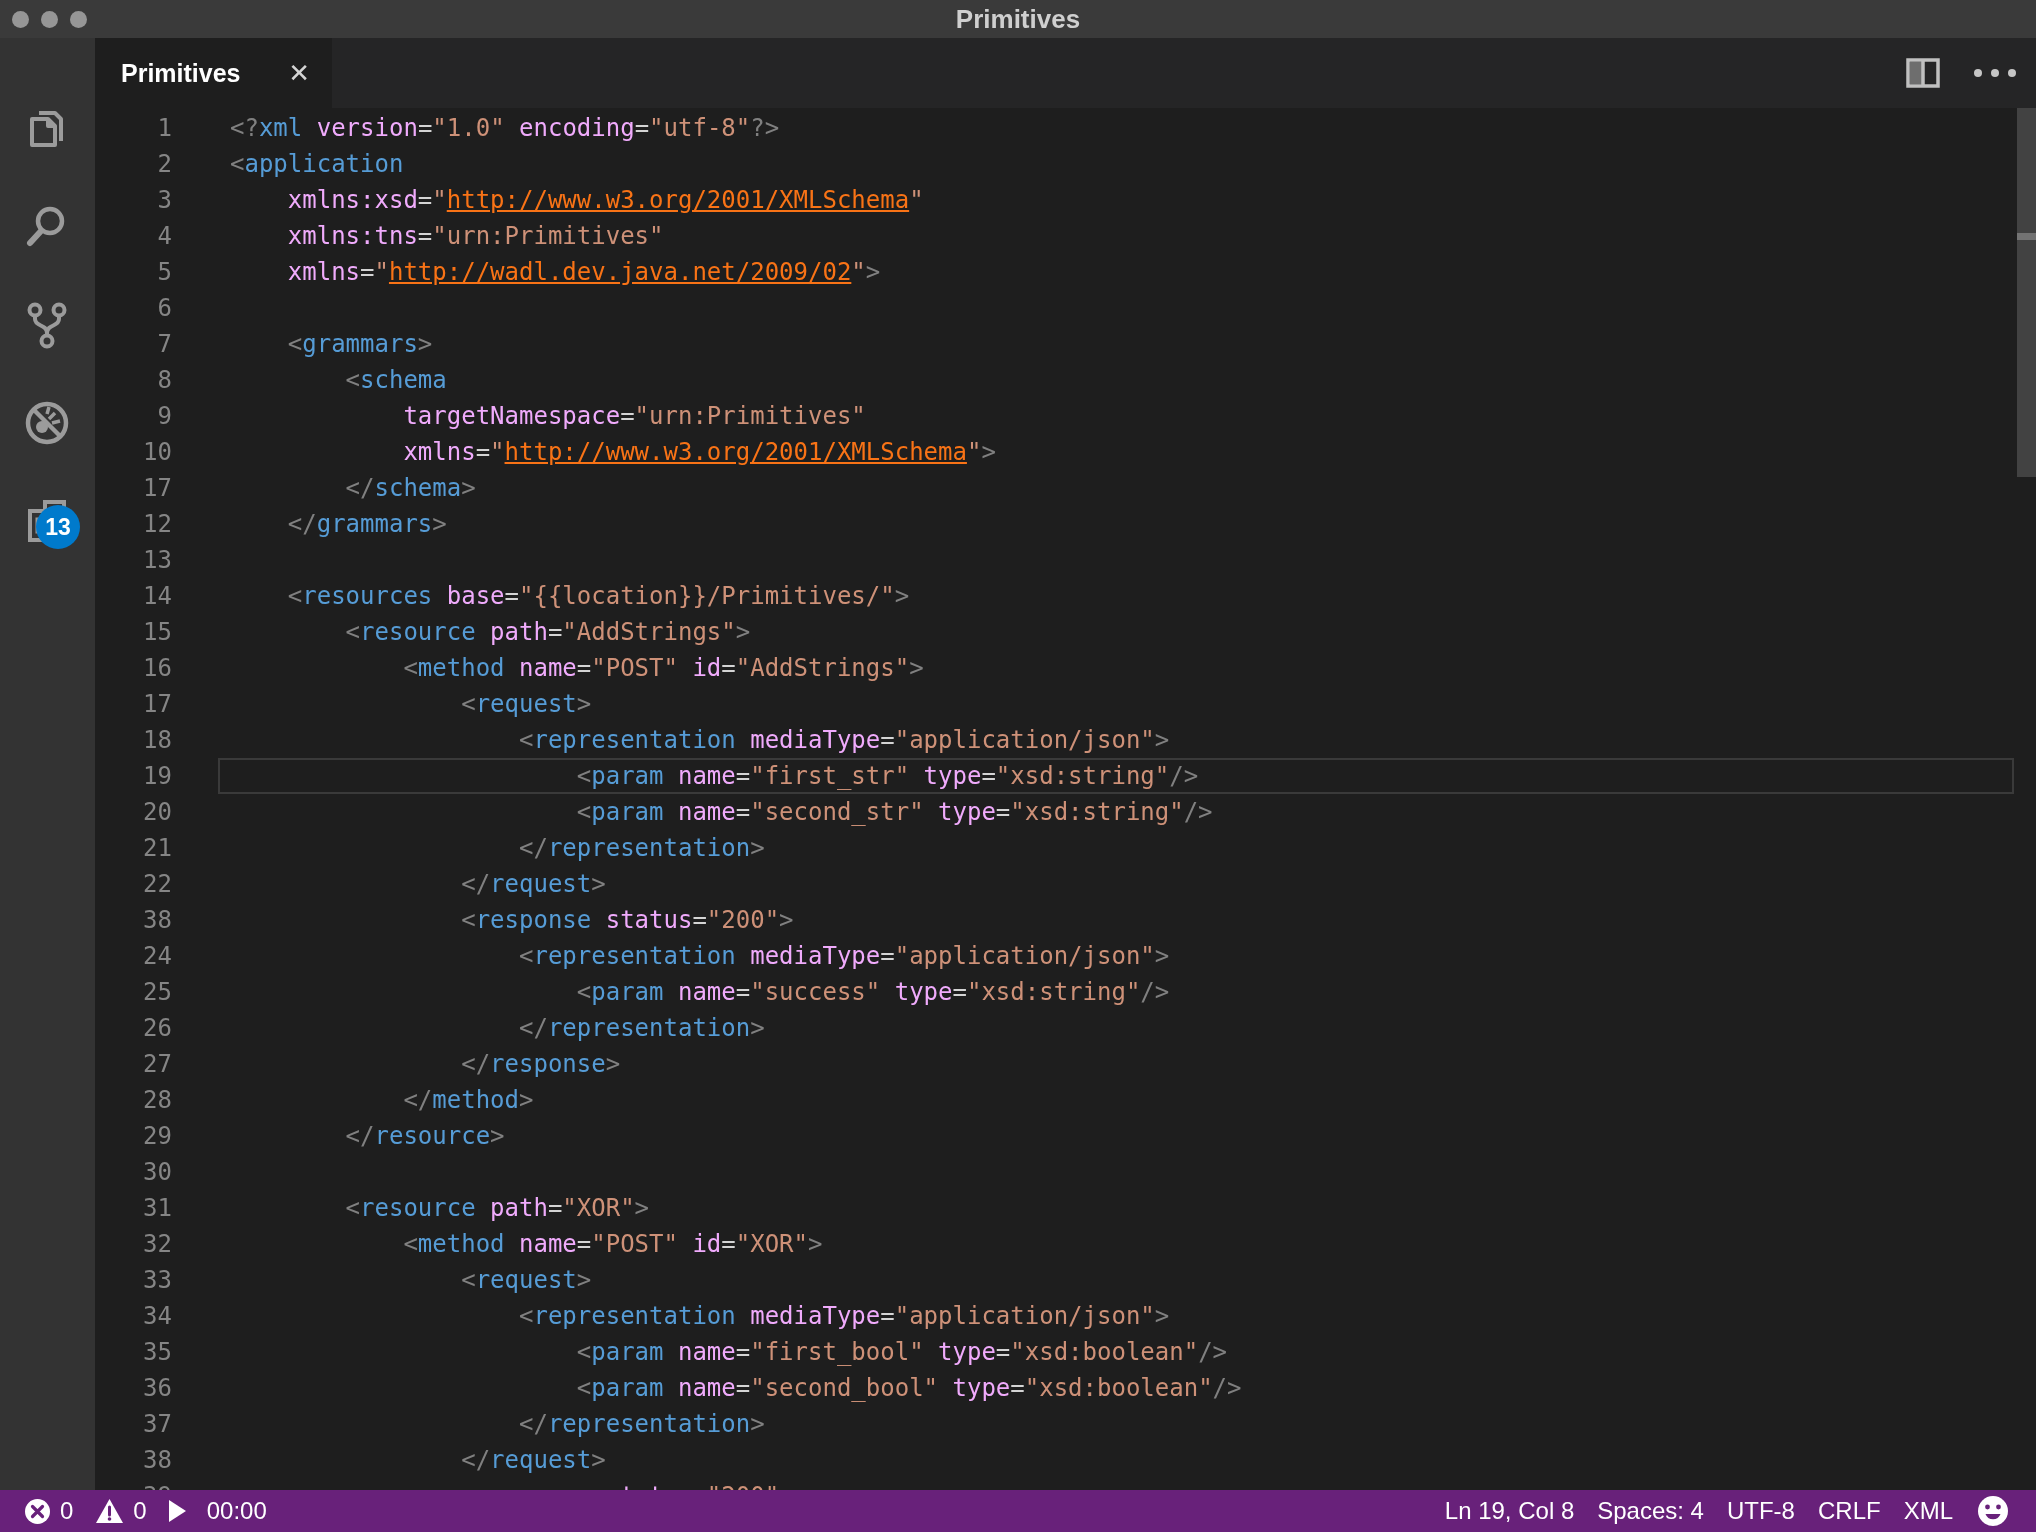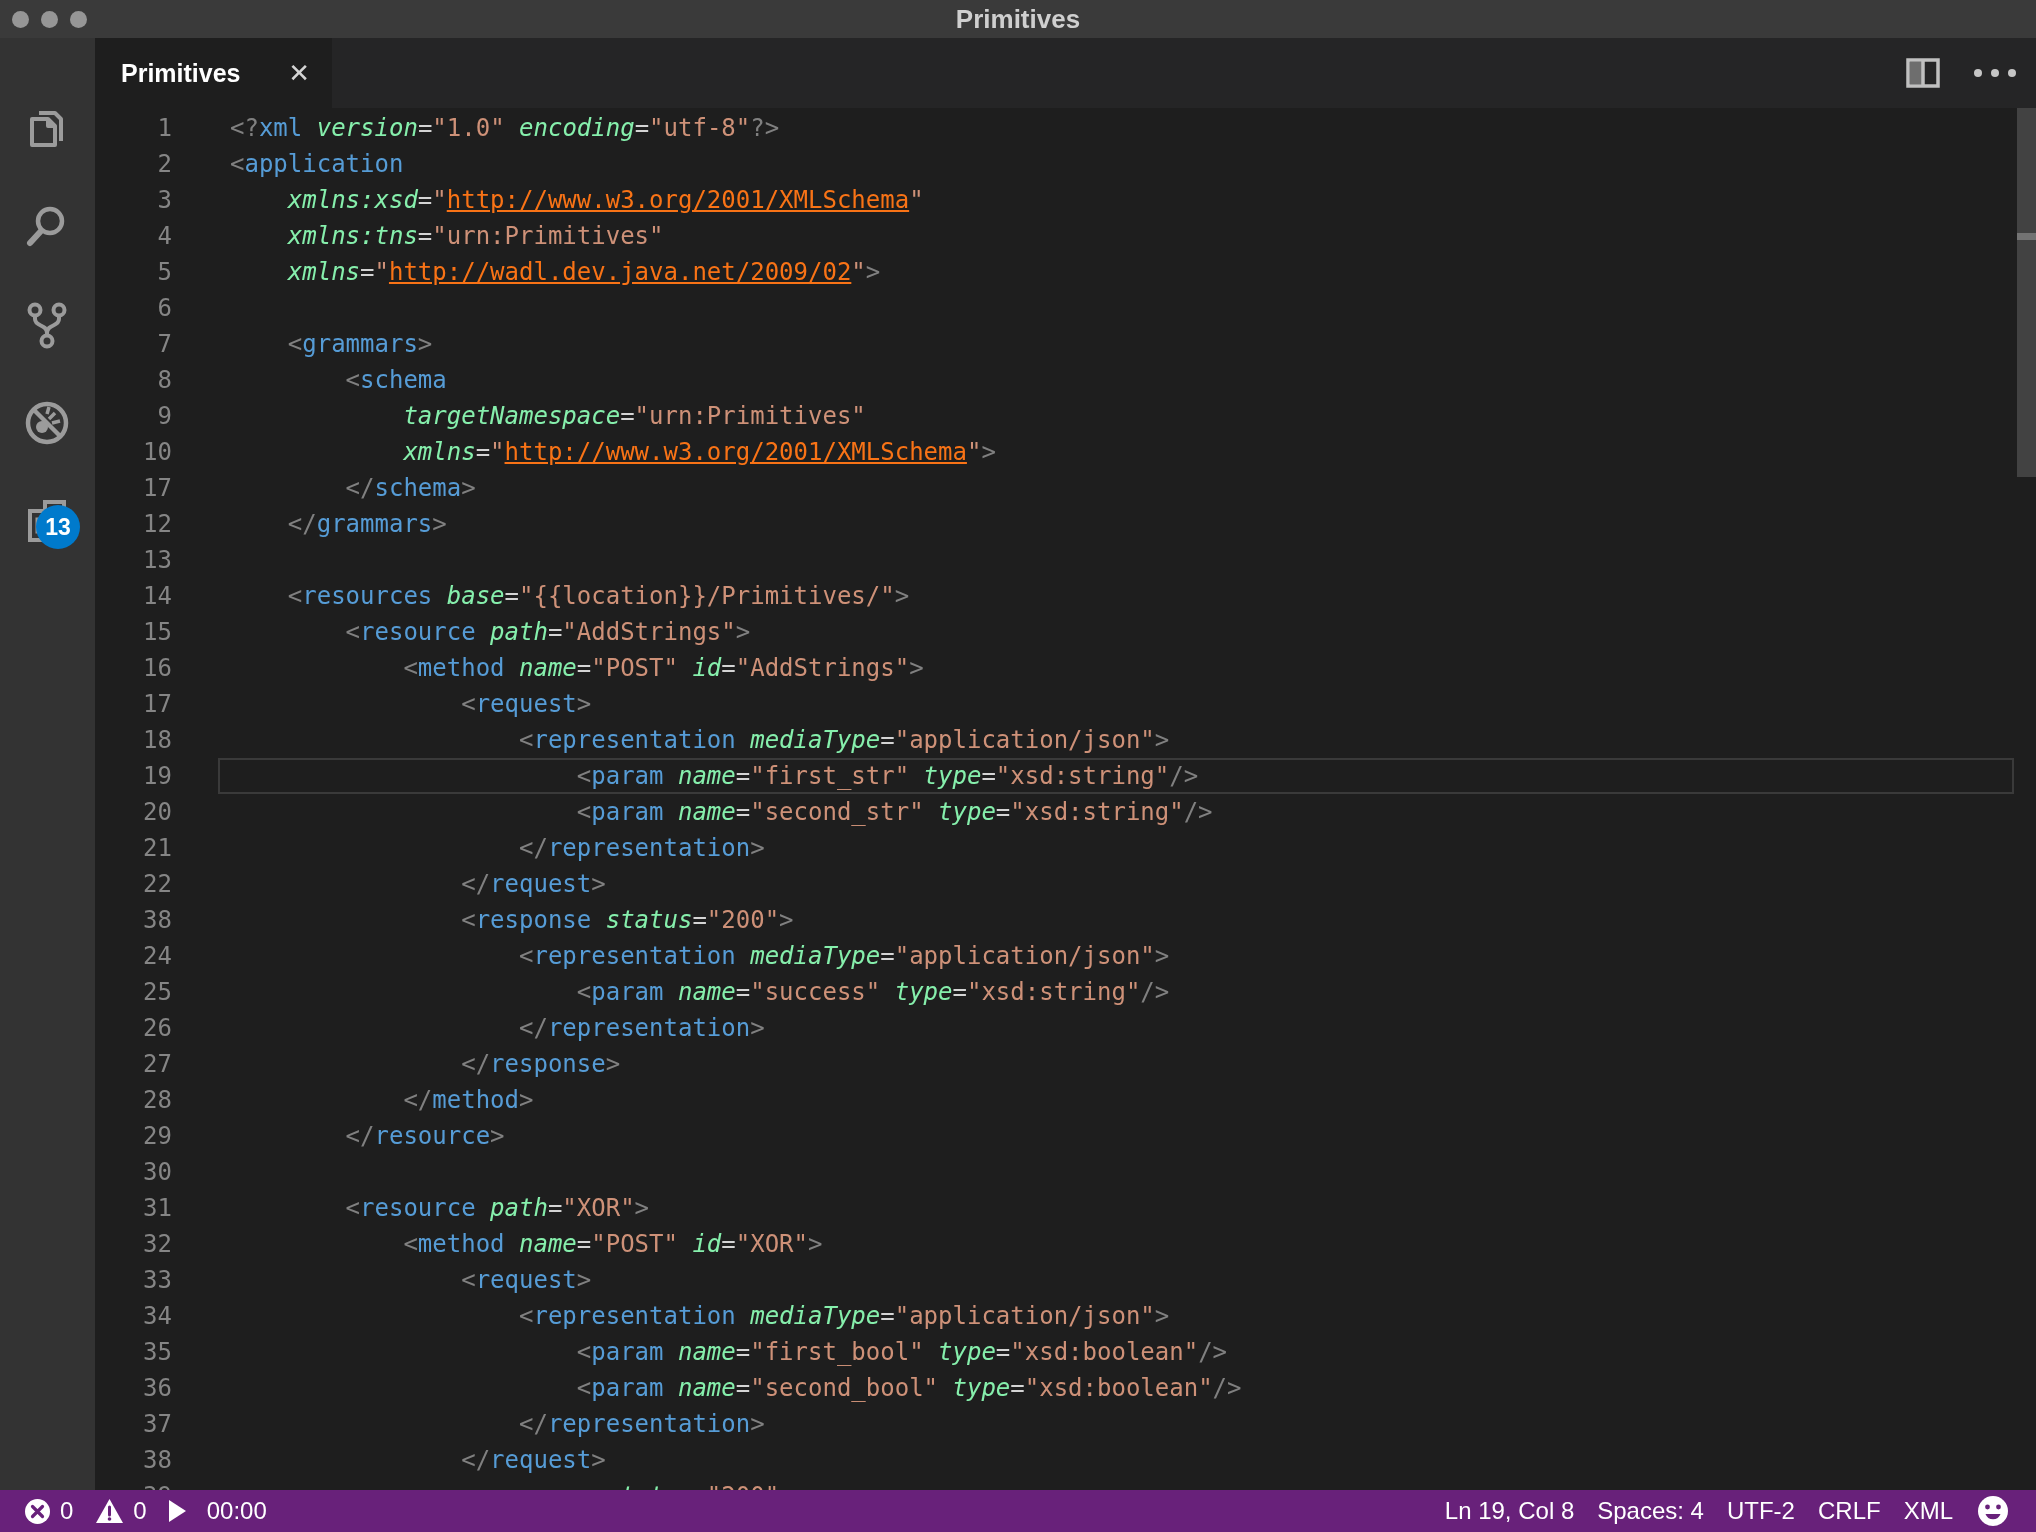--- a/index.html
+++ b/index.html
@@ -37,21 +37,21 @@
   .dots i{width:8px;height:8px;border-radius:50%;background:#c5c5c5;display:block;}
   
   .editor{position:absolute;left:95px;top:108px;width:1941px;height:1382px;background:#1e1e1e;overflow:hidden;}
   .code-lines{position:absolute;left:0;top:2px;width:100%;}
   .code-line{display:flex;height:36px;line-height:36px;white-space:pre;
     font-family:"DejaVu Sans Mono",monospace;font-size:24px;}
   .ln{width:77px;flex:none;text-align:right;color:#858585;}
   .code{padding-left:58px;}
   .tk-p{color:#808080;}
   .tk-tag{color:#569cd6;}
-  .tk-attr{color:#86efac;font-style:italic;}
+  .tk-attr{color:#f0abfc;}
   .tk-str{color:#ce9178;}
   .tk-link{color:#f97316;text-decoration:underline;}
   .tk-eq{color:#d4d4d4;}
   .tk-plain{color:#d4d4d4;}
   .cursor-line-box{
     position:absolute;left:123px;top:650px;width:1796px;height:36px;
     border:2px solid #3a3a3a;box-sizing:border-box;pointer-events:none;
   }
   .vscrollbar{position:absolute;right:0;top:0;width:19px;height:369px;background:#424242;cursor:pointer;}
   .scroll-marker{position:absolute;right:0;top:125px;width:19px;height:7px;background:#737373;}
@@ -219,21 +219,21 @@
     <span class="sb-item sb-gap-l">
       <svg width="20" height="24" viewBox="0 0 20 24">
         <path d="M2 1 L19 12 L2 23 Z" fill="#ffffff"></path>
       </svg>
     </span>
     <span class="sb-item sb-gap-l">00:00</span>
   </div>
   <div class="sb-right">
     <span class="sb-item">Ln 19, Col 8</span>
     <span class="sb-item">Spaces: 4</span>
-    <span class="sb-item">UTF-2</span>
+    <span class="sb-item">UTF-8</span>
     <span class="sb-item">CRLF</span>
     <span class="sb-item">XML</span>
     <span class="sb-item">
       <svg width="34" height="34" viewBox="0 0 34 34">
         <circle cx="17" cy="17" r="15" fill="#ffffff"></circle>
         <circle cx="11.5" cy="13" r="2.4" fill="#68217a"></circle>
         <circle cx="22.5" cy="13" r="2.4" fill="#68217a"></circle>
         <path d="M9.5 20 a8 8 0 0 0 15 0 Z" fill="#68217a"></path>
       </svg>
     </span>

